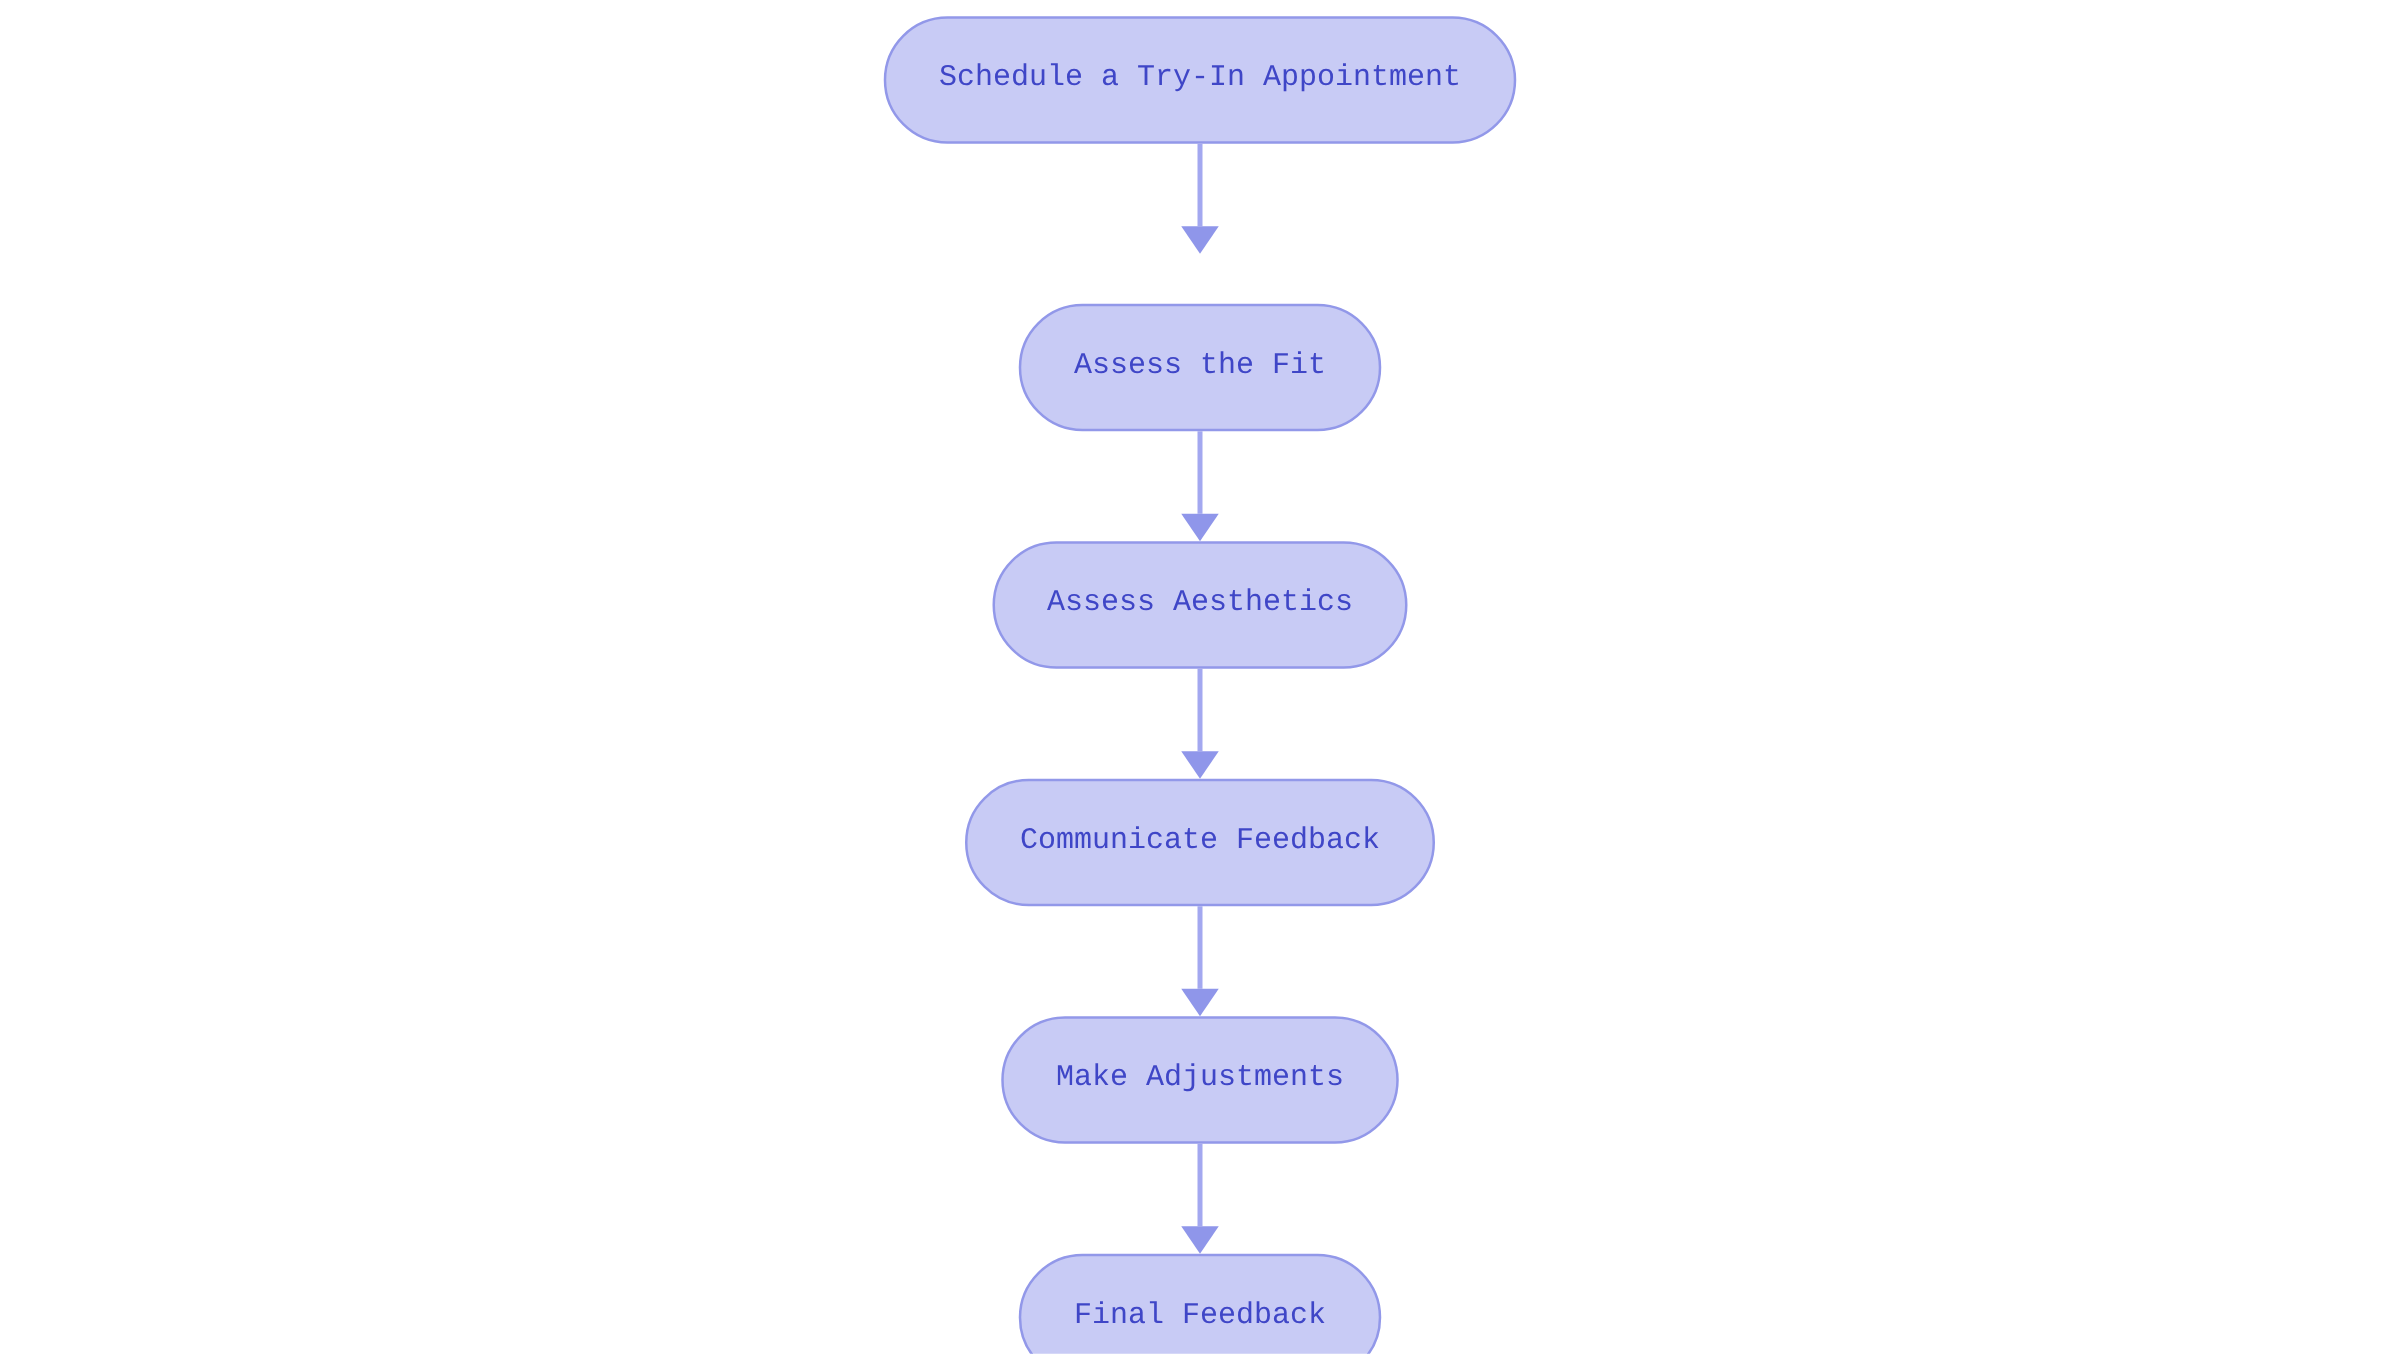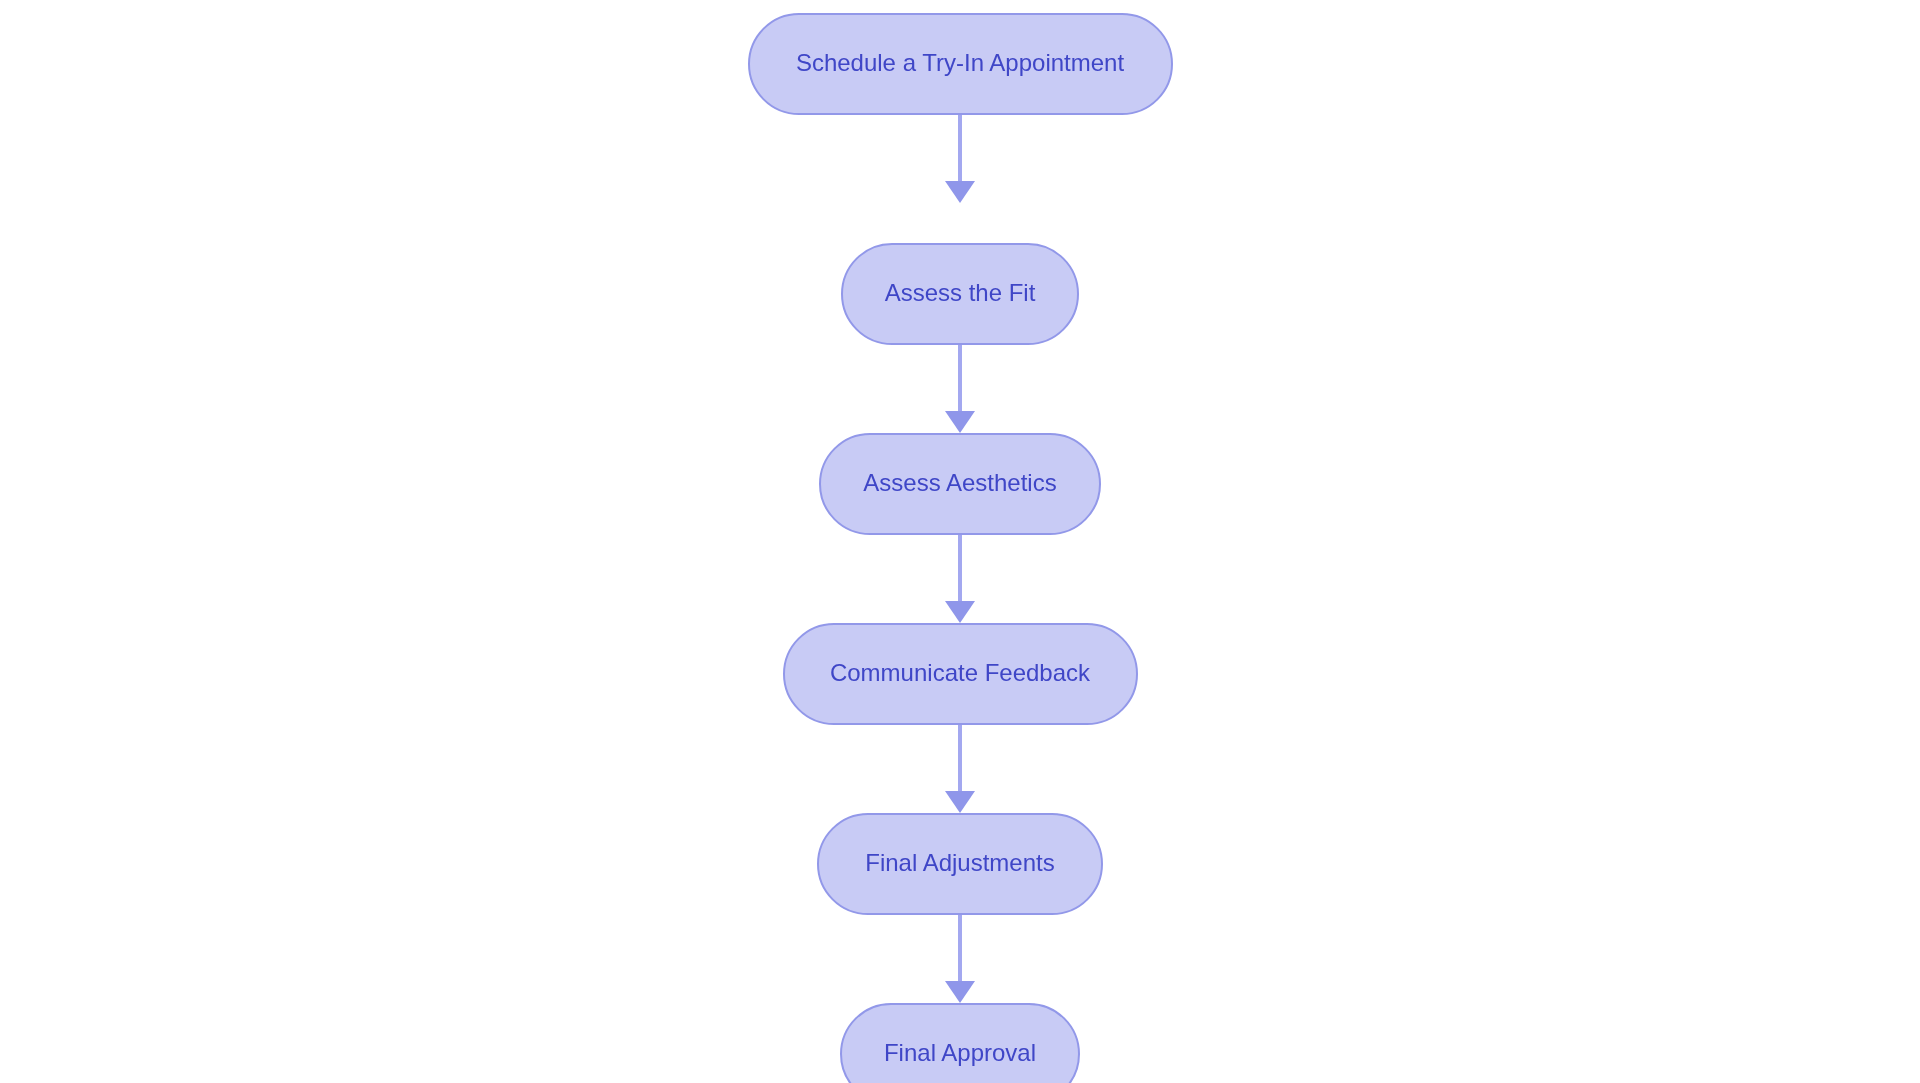--- a/index.html
+++ b/index.html
@@ -45,20 +45,21 @@
     align-items: center;
     justify-content: center;
     padding: 0 42px;
     font-size: 24px;
     line-height: 1;
     white-space: nowrap;
   }
   .node-label {
     display: inline-block;
     transform: translateY(-1px);
+    font-family: Liberation Mono, monospace;
   }
   .n1 { min-width: 425px; }
   .n2 { min-width: 231px; margin-top: 40px; }
   .n3 { min-width: 276px; }
   .n4 { min-width: 355px; }
   .n5 { min-width: 286px; }
   .n6 { min-width: 230px; }
   .connector {
     height: 88px;
     display: flex;
@@ -114,26 +115,26 @@
     <div class="node n4">
       <span class="node-label">Communicate Feedback</span>
     </div>
 
     <div class="connector">
       <div class="connector-line"></div>
       <div class="connector-head"></div>
     </div>
 
     <div class="node n5">
-      <span class="node-label">Final Adjustments</span>
+      <span class="node-label">Make Adjustments</span>
     </div>
 
     <div class="connector">
       <div class="connector-line"></div>
       <div class="connector-head"></div>
     </div>
 
     <div class="node n6">
-      <span class="node-label">Final Approval</span>
+      <span class="node-label">Final Feedback</span>
     </div>
 
   </div>
 </div>
 
 </body></html>

